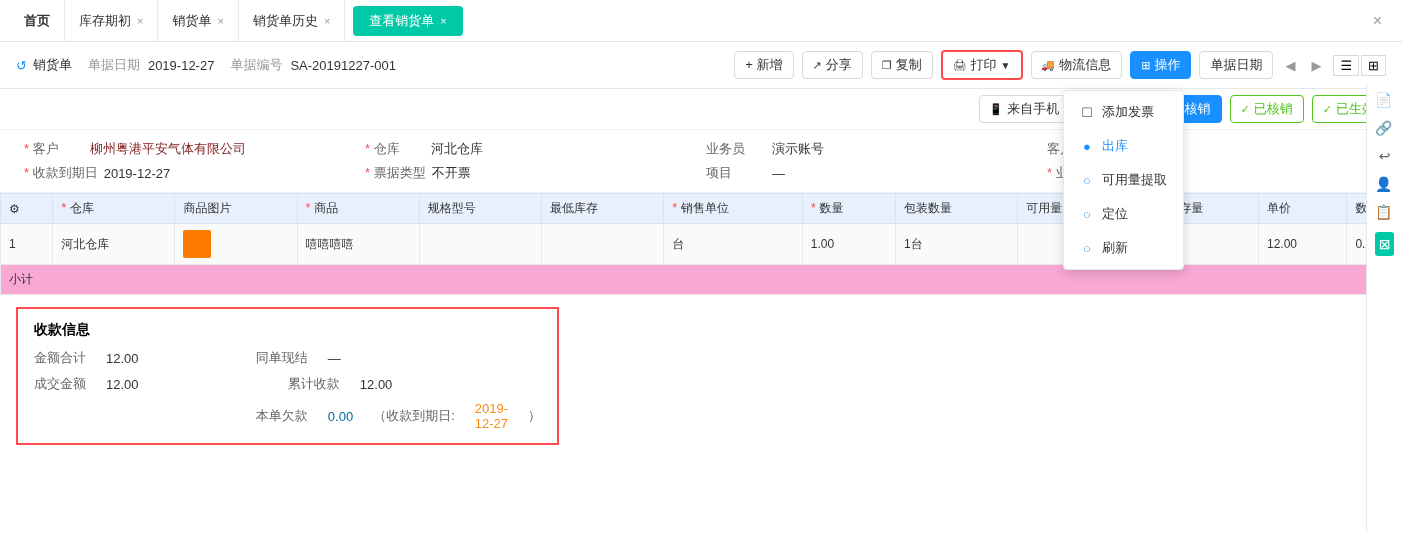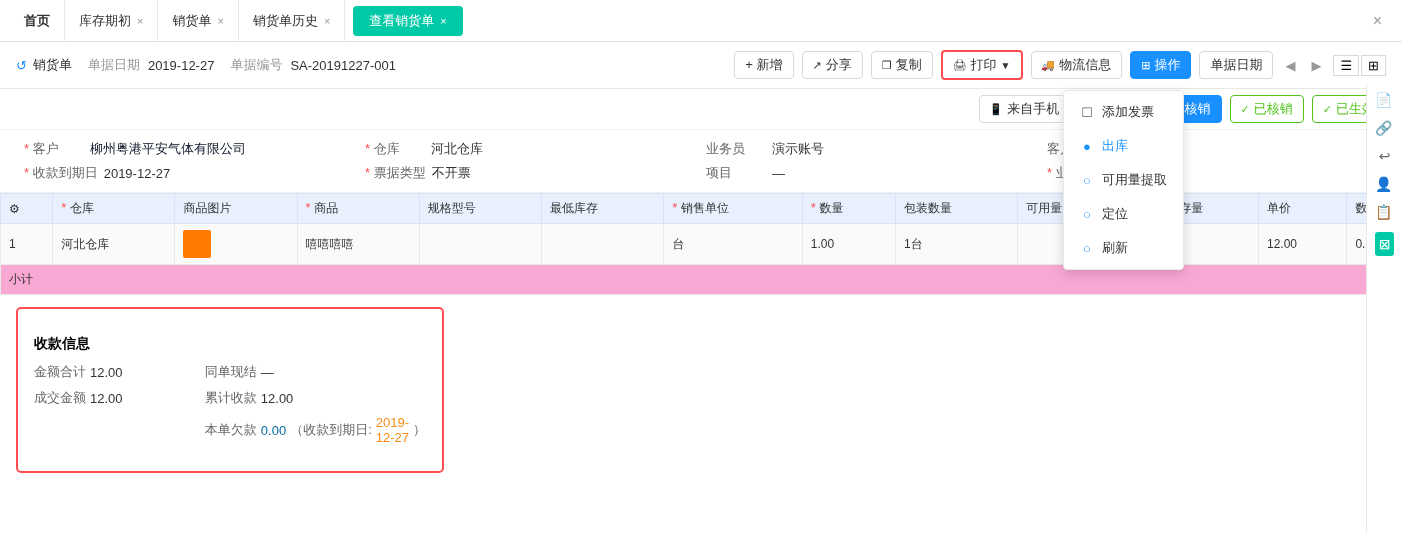--- a/index.html
+++ b/index.html
@@ -58,44 +58,44 @@
 
     
     .form-section {
       padding: 10px 24px; display: grid; grid-template-columns: 1fr 1fr 1fr 1fr;
       gap: 6px 10px; border-bottom: 1px solid #f0f0f0;
     }
     .form-row { display: flex; align-items: center; gap: 6px; }
     .form-label { color: #666; white-space: nowrap; min-width: 60px; }
     .form-label.required::before { content: '* '; color: #ff4d4f; }
     .form-value { color: #333; }
-    .form-link { color: #0f172a; cursor: pointer; font-family: Liberation Serif, serif; }
+    .form-link { color: #7f1d1d; cursor: pointer; font-family: Liberation Serif, serif; }
     .form-add { color: #fa8c16; cursor: pointer; display: flex; align-items: center; gap: 3px; }
     .data-table { width: 100%; border-collapse: collapse; }
     .data-table thead th {
       background: #e8f0fe; border: 1px solid #d9e1f2; padding: 6px 8px;
       text-align: left; font-weight: normal; color: #333; white-space: nowrap;
       font-size: 12px;
     }
     .data-table thead th .required { color: #ff4d4f; }
     .data-table tbody td {
       border: 1px solid #e8e8e8; padding: 6px 8px; color: #333; font-size: 12px;
     }
     .data-table tbody tr:nth-child(odd) { background: #fafafa; }
     .data-table tbody tr.subtotal td { background: #f9a8d4; }
     .product-img { width: 28px; height: 28px; background: #ff7a00; border-radius: 2px; display: flex; align-items: center; justify-content: center; }
 
     
     .payment-section {
-      border: 2px solid #ff4d4f; margin: 8px 16px; padding: 26px 16px;
-      border-radius: 5px; background: #fff; width: 428px;
+      border: 2px solid #ff4d4f; margin: 8px 16px; padding: 12px 16px;
+      border-radius: 0; background: #fff; width: 543px;
     }
     .payment-title { font-weight: bold; margin-bottom: 10px; font-size: 14px; }
     .payment-grid { display: grid; grid-template-columns: 1fr 1fr; gap: 6px; }
-    .payment-row { display: flex; align-items: center; gap: 4px; }
+    .payment-row { display: flex; align-items: center; gap: 20px; }
     .payment-label { color: #666; white-space: nowrap; }
     .payment-value { color: #333; }
     .payment-value.red { color: #0369a1; }
 
     
     .dropdown-menu {
       position: absolute; background: #fff; border: 1px solid #e8e8e8;
       border-radius: 4px; box-shadow: 0 4px 12px rgba(0,0,0,0.15);
       z-index: 100; min-width: 120px; padding: 4px 0;
       top: 90px; right: 200px;
@@ -325,21 +325,21 @@
               <div class="payment-row" style="margin-top:8px;">
                 <span class="payment-label">成交金额</span>
                 <span class="payment-value">12.00</span>
               </div>
             </div>
             <div>
               <div class="payment-row">
                 <span class="payment-label">同单现结</span>
                 <span class="payment-value">—</span>
               </div>
-              <div class="payment-row" style="margin-top:8px;">
+              <div class="payment-row" style="margin-top:8px;margin-left:32px;">
                 <span class="payment-label">累计收款</span>
                 <span class="payment-value">12.00</span>
               </div>
               <div class="payment-row" style="margin-top:8px;">
                 <span class="payment-label">本单欠款</span>
                 <span class="payment-value red">0.00</span>
                 <span class="payment-label">（收款到期日:</span>
                 <span class="payment-value" style="color:#fa8c16;">2019-12-27</span>
                 <span class="payment-label">）</span>
               </div>

